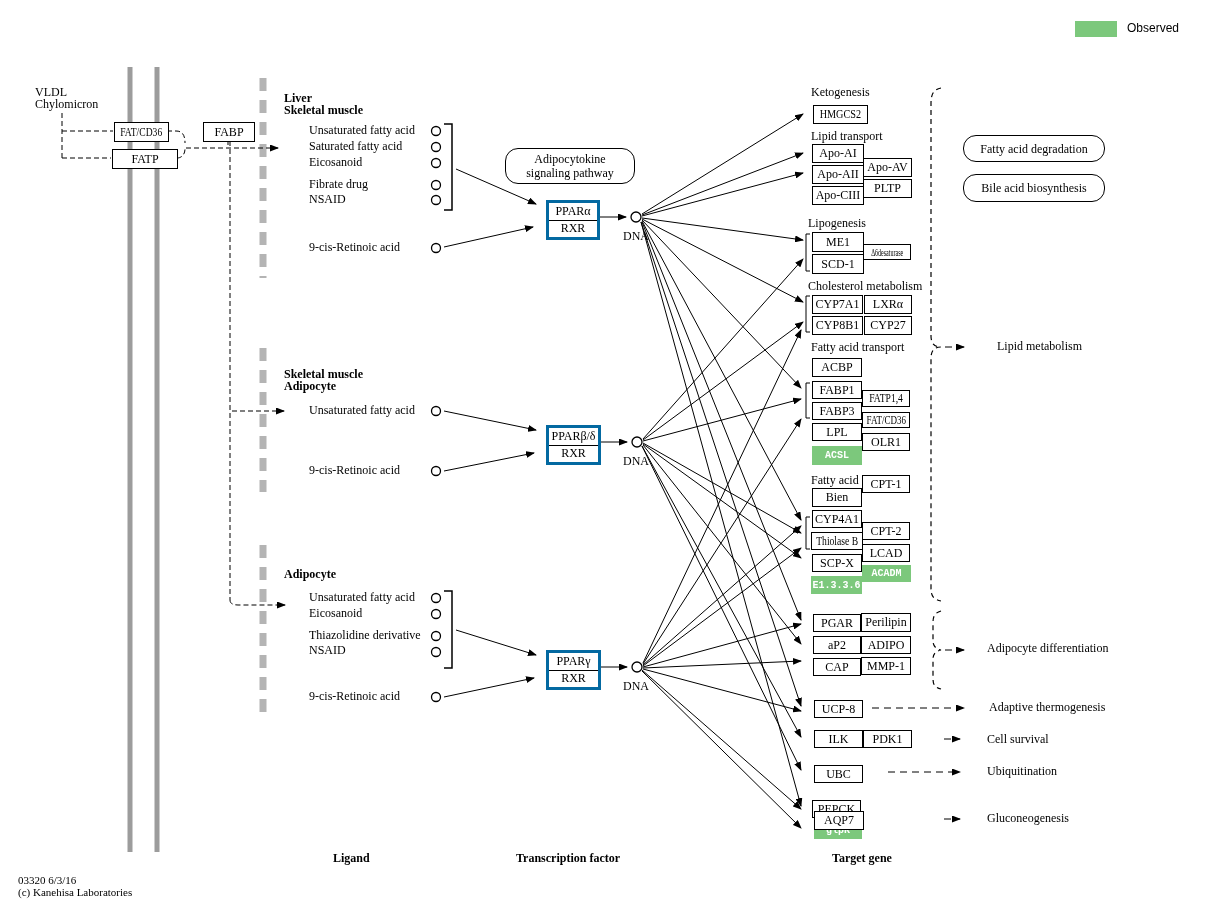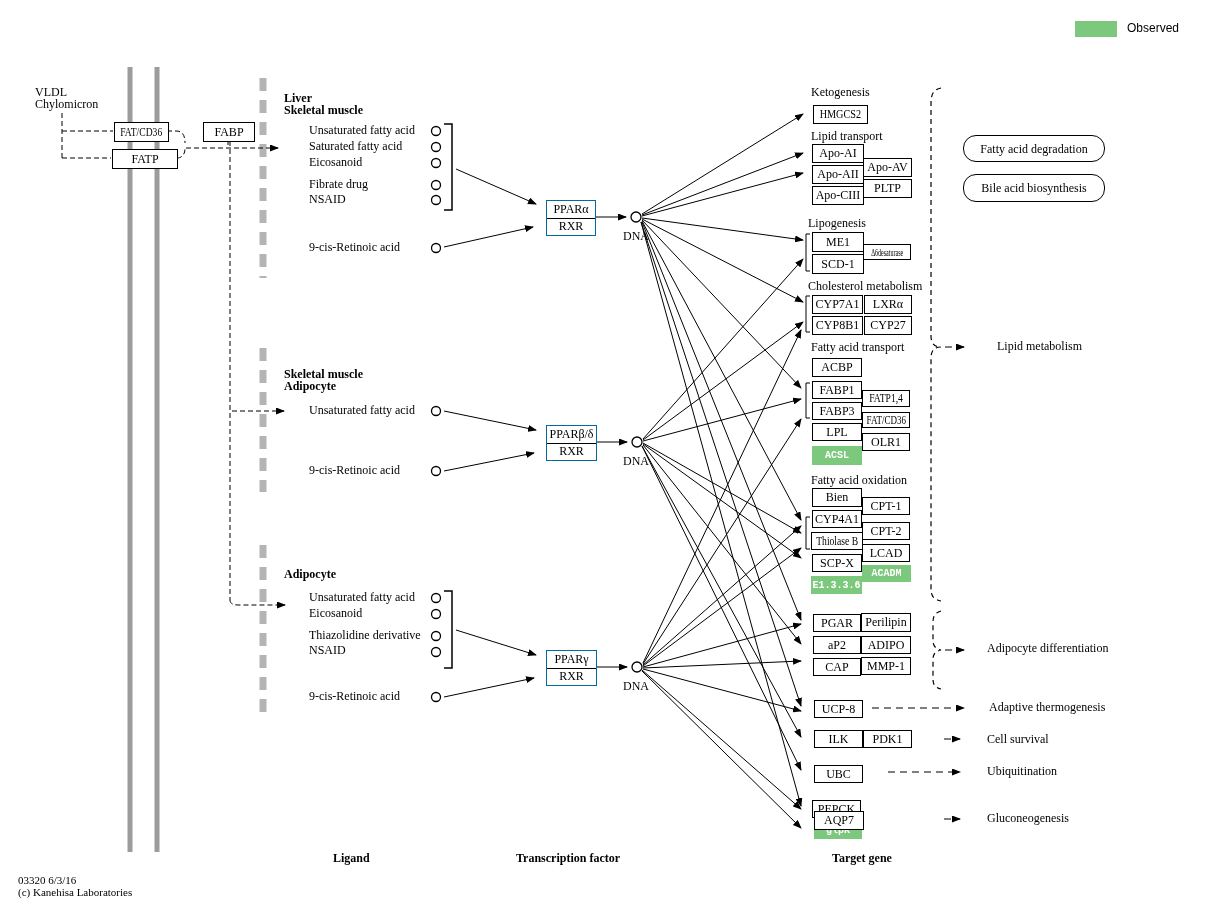--- a/index.html
+++ b/index.html
@@ -17,21 +17,21 @@
   .sans{font-family:"Liberation Sans",sans-serif;}
   .titlebox{position:absolute;z-index:2;border:2px solid #000;display:flex;align-items:center;
             justify-content:center;font-size:13px;letter-spacing:1px;word-spacing:6px;background:#fff;}
   .gbox{position:absolute;z-index:2;border:1px solid #000;background:#fff;display:flex;
         align-items:center;justify-content:center;font-size:12px;white-space:nowrap;overflow:visible;}
   .gbox.green{background:var(--observed);border-color:var(--observed);color:#fff;
               font-family:Liberation Mono, monospace;font-size:10px;font-weight:bold;}
   .rbox{position:absolute;z-index:2;border:1px solid #000;border-radius:13px;background:#fff;
         display:flex;flex-direction:column;align-items:center;justify-content:center;
         font-size:12px;line-height:14px;text-align:center;}
-  .tfbox{position:absolute;z-index:2;border:1px solid #0369a1;background:#fff;display:flex;flex-direction:column;}
+  .tfbox{position:absolute;z-index:2;border:3px solid #0369a1;background:#fff;display:flex;flex-direction:column;}
   .tfbox .cell{flex:1;display:flex;align-items:center;justify-content:center;font-size:12px;white-space:nowrap;}
   .tfbox .cell+.cell{border-top:1px solid #000;}
   .sq85{display:inline-block;transform:scaleX(.85);transform-origin:center;}
   .sq80{display:inline-block;transform:scaleX(.80);transform-origin:center;}
   .sq75{display:inline-block;transform:scaleX(.75);transform-origin:center;}
   .sq55{display:inline-block;transform:scaleX(.55);transform-origin:center;font-size:11px;}
   .swatch{position:absolute;z-index:2;background:var(--observed);}
   .membrane{stroke:var(--membrane);stroke-width:5;}
   .membrane-dash{stroke:var(--membrane-dash);stroke-width:7;stroke-dasharray:13 9;}
   .wire{stroke:#000;stroke-width:1;fill:none;}
@@ -160,20 +160,24 @@
 <div class="gbox" style="left:203px;top:122px;width:50px;height:18px">FABP</div>
 
 <div class="lbl b" style="left:284px;top:92px">Liver</div>
 <div class="lbl b" style="left:284px;top:104px">Skeletal muscle</div>
 <div class="lbl" style="left:309px;top:124px">Unsaturated fatty acid</div>
 <div class="lbl" style="left:309px;top:140px">Saturated fatty acid</div>
 <div class="lbl" style="left:309px;top:156px">Eicosanoid</div>
 <div class="lbl" style="left:309px;top:178px">Fibrate drug</div>
 <div class="lbl" style="left:309px;top:193px">NSAID</div>
 <div class="lbl" style="left:309px;top:241px">9-cis-Retinoic acid</div>
+<div class="rbox" style="left:505px;top:148px;width:128px;height:34px">
+  <span>Adipocytokine</span>
+  <span>signaling pathway</span>
+</div>
 <div class="tfbox" style="left:546px;top:200px;width:48px;height:34px">
   <div class="cell">PPARα</div>
   <div class="cell">RXR</div>
 </div>
 <div class="lbl" style="left:623px;top:230px">DNA</div>
 
 <div class="lbl b" style="left:284px;top:368px">Skeletal muscle</div>
 <div class="lbl b" style="left:284px;top:380px">Adipocyte</div>
 <div class="lbl" style="left:309px;top:404px">Unsaturated fatty acid</div>
 <div class="lbl" style="left:309px;top:464px">9-cis-Retinoic acid</div>
@@ -229,21 +233,21 @@
 <div class="gbox" style="left:812px;top:402px;width:48px;height:16px">FABP3</div>
 <div class="gbox" style="left:862px;top:412px;width:46px;height:14px">
       <span class="sq75">FAT/CD36</span>
     </div>
 <div class="gbox" style="left:812px;top:423px;width:48px;height:16px">LPL</div>
 <div class="gbox" style="left:862px;top:433px;width:46px;height:16px">OLR1</div>
 <div class="gbox green" style="left:812px;top:446px;width:48px;height:17px">ACSL</div>
 
 <div class="lbl" style="left:811px;top:474px">Fatty acid oxidation</div>
 <div class="gbox" style="left:812px;top:488px;width:48px;height:17px">Bien</div>
-<div class="gbox" style="left:862px;top:497px;width:46px;height:16px">CPT-1</div>
+<div class="gbox" style="left:862px;top:475px;width:46px;height:16px">CPT-1</div>
 <div class="gbox" style="left:812px;top:510px;width:48px;height:16px">CYP4A1</div>
 <div class="gbox" style="left:862px;top:522px;width:46px;height:16px">CPT-2</div>
 <div class="gbox" style="left:811px;top:532px;width:50px;height:16px">
       <span class="sq80">Thiolase B</span>
     </div>
 <div class="gbox" style="left:862px;top:544px;width:46px;height:16px">LCAD</div>
 <div class="gbox" style="left:812px;top:554px;width:48px;height:16px">SCP-X</div>
 <div class="gbox green" style="left:862px;top:565px;width:47px;height:15px">ACADM</div>
 <div class="gbox green" style="left:811px;top:576px;width:49px;height:16px">E1.3.3.6</div>
 

